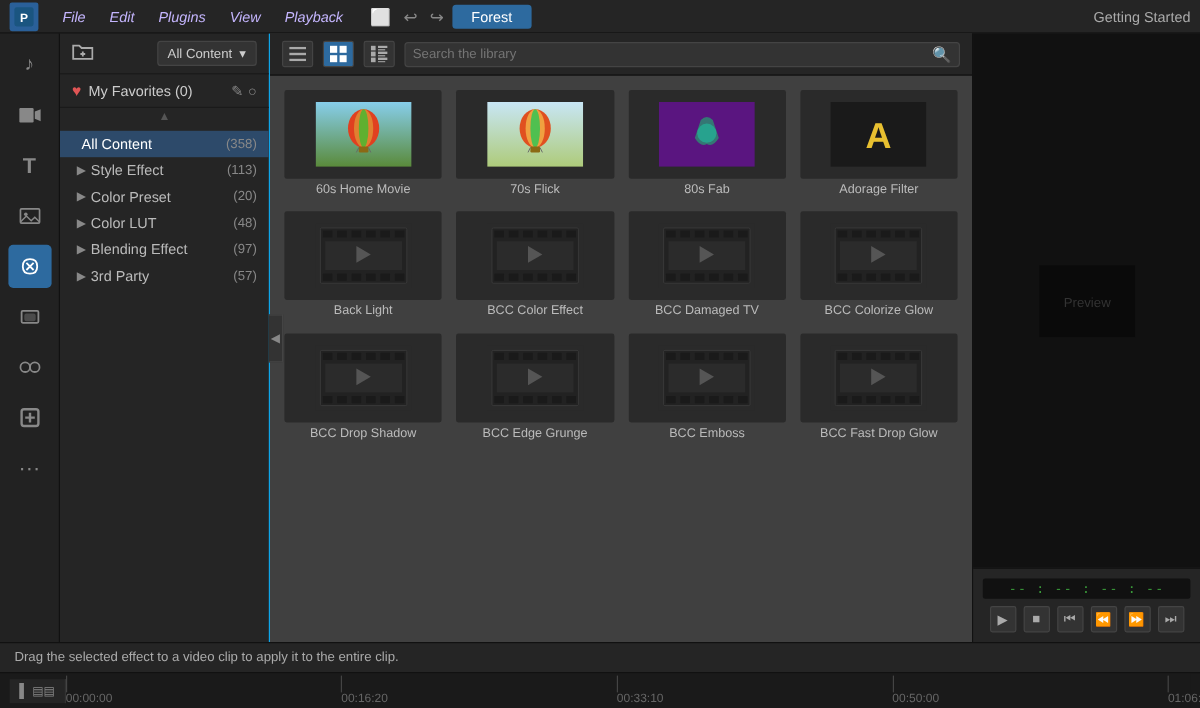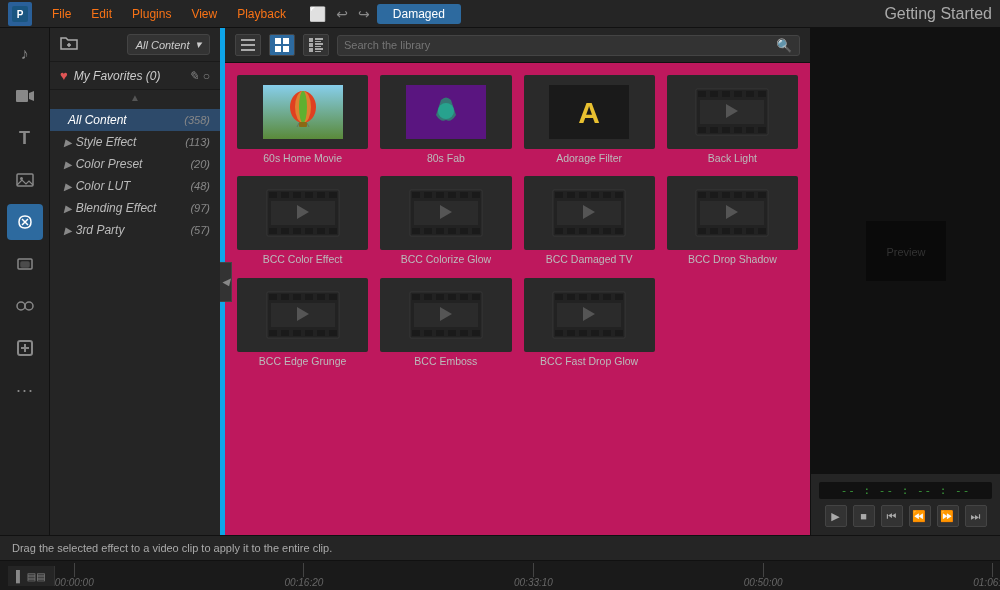--- a/index.html
+++ b/index.html
@@ -32,23 +32,24 @@
       justify-content: center;
       margin-right: 8px;
       font-weight: bold;
       font-size: 11px;
       color: #fff;
       border-radius: 2px;
     }
     #menu-bar .menu-item {
       padding: 2px 8px;
       cursor: pointer;
-      color: #f97316;
+      color: #c4b5fd;
       font-size: 12px;
       border-radius: 2px;
+      font-style: italic;
     }
     #menu-bar .produce-btn {
       margin-left: auto;
       background: #2d6a9f;
       color: #fff;
       padding: 3px 16px;
       border-radius: 3px;
       font-size: 12px;
       cursor: pointer;
     }
@@ -87,24 +88,23 @@
       cursor: pointer;
       color: #888;
       font-size: 16px;
     }
     .tool-icon.active { background: #2d6a9f; color: #fff; }
 
     
     #sidebar {
       width: 175px;
       background: #252525;
-      border-right: 5px solid #0ea5e9;
+      border-right: 1px solid #0ea5e9;
       display: flex;
       flex-direction: column;
-      font-style: italic;
     }
     #sidebar-header {
       display: flex;
       align-items: center;
       justify-content: space-between;
       padding: 6px 10px;
       border-bottom: 1px solid #1a1a1a;
     }
     #sidebar-header .folder-icon { color: #aaa; font-size: 14px; }
     #sidebar-dropdown {
@@ -167,21 +167,21 @@
       color: #888;
       font-size: 10px;
       z-index: 10;
     }
 
     
     #content-area {
       flex: 1;
       display: flex;
       flex-direction: column;
-      background: #be185d;
+      background: #404040;
       overflow: hidden;
     }
     #content-toolbar {
       display: flex;
       align-items: center;
       padding: 6px 10px;
       gap: 8px;
       background: #252525;
       border-bottom: 1px solid #111;
     }
@@ -343,22 +343,20 @@
       height: 100%;
       background: #1a1a1a;
       position: relative;
       display: flex;
       align-items: center;
     }
     .tl-marker {
       position: absolute;
       display: flex;
       flex-direction: column;
-      align-items: center;
-      font-style: italic;
     }
     .tl-marker-line {
       width: 1px;
       height: 14px;
       background: #444;
     }
     .tl-marker-label {
       color: #666;
       font-size: 10px;
       white-space: nowrap;
@@ -389,23 +387,23 @@
   <span class="menu-item">File</span>
   <span class="menu-item">Edit</span>
   <span class="menu-item">Plugins</span>
   <span class="menu-item">View</span>
   <span class="menu-item">Playback</span>
   <div class="nav-arrows">
     <span class="nav-arrow">⬜</span>
     <span class="nav-arrow">↩</span>
     <span class="nav-arrow">↪</span>
   </div>
-  <div class="produce-btn">Damaged</div>
+  <div class="produce-btn">Forest</div>
   <div class="spacer"></div>
-  <span style="color:#aaa;font-size:16px;">Getting Started</span>
+  <span style="color:#aaa;font-size:12px;">Getting Started</span>
 </div>
 
 <div id="main-layout">
 
   <div id="left-toolbar">
     <div class="tool-icon">♪</div>
     <div class="tool-icon">
       <svg width="18" height="14" viewBox="0 0 18 14" fill="currentColor">
         <rect x="0" y="1" width="12" height="12" rx="1"></rect>
         <polygon points="13,4 18,2 18,12 13,10"></polygon>
@@ -558,20 +556,40 @@
       <rect width="80" height="54" fill="url(#sky#87ceeb)"></rect>
       <ellipse cx="40" cy="22" rx="13" ry="16" fill="#e04020"></ellipse>
       <ellipse cx="40" cy="22" rx="8" ry="16" fill="#e08030"></ellipse>
       <ellipse cx="40" cy="22" rx="4" ry="16" fill="#60b030"></ellipse>
       <rect x="36" y="37" width="8" height="5" fill="#8b6914" rx="1"></rect>
       <line x1="36" y1="38" x2="34" y2="42" stroke="#666" stroke-width="0.8"></line>
       <line x1="44" y1="38" x2="46" y2="42" stroke="#666" stroke-width="0.8"></line>
     </svg>
           </div>
       <div class="effect-label">60s Home Movie</div>
+        </div>
+        <div class="effect-item">
+          <div class="effect-thumb">
+            <svg width="80" height="54" viewBox="0 0 80 54">
+      <defs>
+        <linearGradient id="sky#c8e6f5" x1="0" y1="0" x2="0" y2="1">
+          <stop offset="0%" stop-color="#c8e6f5"></stop>
+          <stop offset="100%" stop-color="#aecb7a"></stop>
+        </linearGradient>
+      </defs>
+      <rect width="80" height="54" fill="url(#sky#c8e6f5)"></rect>
+      <ellipse cx="40" cy="22" rx="13" ry="16" fill="#e05020"></ellipse>
+      <ellipse cx="40" cy="22" rx="8" ry="16" fill="#f0a040"></ellipse>
+      <ellipse cx="40" cy="22" rx="4" ry="16" fill="#50c050"></ellipse>
+      <rect x="36" y="37" width="8" height="5" fill="#8b6914" rx="1"></rect>
+      <line x1="36" y1="38" x2="34" y2="42" stroke="#666" stroke-width="0.8"></line>
+      <line x1="44" y1="38" x2="46" y2="42" stroke="#666" stroke-width="0.8"></line>
+    </svg>
+          </div>
+      <div class="effect-label">70s Flick</div>
         </div>
         <div class="effect-item">
           <div class="effect-thumb">
             <svg width="80" height="54" viewBox="0 0 80 54">
         <rect width="80" height="54" fill="#5a1580"></rect>
         <path d="M35 15 Q40 10 45 15 L50 30 Q45 38 40 35 Q35 38 30 30 Z" fill="#2a9070" opacity="0.8"></path>
         <circle cx="40" cy="26" r="8" fill="#20c0a0" opacity="0.6"></circle>
       </svg>
           </div>
       <div class="effect-label">80s Fab</div>
@@ -645,21 +663,21 @@
       <rect x="6" y="42" width="8" height="6" rx="0.5" fill="#1a1a1a"></rect>
       <rect x="18" y="42" width="8" height="6" rx="0.5" fill="#1a1a1a"></rect>
       <rect x="30" y="42" width="8" height="6" rx="0.5" fill="#1a1a1a"></rect>
       <rect x="42" y="42" width="8" height="6" rx="0.5" fill="#1a1a1a"></rect>
       <rect x="54" y="42" width="8" height="6" rx="0.5" fill="#1a1a1a"></rect>
       <rect x="66" y="42" width="8" height="6" rx="0.5" fill="#1a1a1a"></rect>
       <rect x="8" y="15" width="64" height="24" fill="#333" opacity="0.5"></rect>
       <polygon points="34,19 34,33 46,26" fill="#555"></polygon>
     </svg>
           </div>
-      <div class="effect-label">BCC Colorize Glow</div>
+      <div class="effect-label">BCC Damaged TV</div>
         </div>
         <div class="effect-item">
           <div class="effect-thumb">
             <svg width="80" height="54" viewBox="0 0 80 54" fill="none" xmlns="http://www.w3.org/2000/svg">
       <rect width="80" height="54" fill="#2a2a2a"></rect>
       <rect x="4" y="4" width="72" height="46" rx="1" fill="#222" stroke="#444" stroke-width="0.5"></rect>
       <rect x="6" y="6" width="8" height="6" rx="0.5" fill="#1a1a1a"></rect>
       <rect x="18" y="6" width="8" height="6" rx="0.5" fill="#1a1a1a"></rect>
       <rect x="30" y="6" width="8" height="6" rx="0.5" fill="#1a1a1a"></rect>
       <rect x="42" y="6" width="8" height="6" rx="0.5" fill="#1a1a1a"></rect>
@@ -668,21 +686,21 @@
       <rect x="6" y="42" width="8" height="6" rx="0.5" fill="#1a1a1a"></rect>
       <rect x="18" y="42" width="8" height="6" rx="0.5" fill="#1a1a1a"></rect>
       <rect x="30" y="42" width="8" height="6" rx="0.5" fill="#1a1a1a"></rect>
       <rect x="42" y="42" width="8" height="6" rx="0.5" fill="#1a1a1a"></rect>
       <rect x="54" y="42" width="8" height="6" rx="0.5" fill="#1a1a1a"></rect>
       <rect x="66" y="42" width="8" height="6" rx="0.5" fill="#1a1a1a"></rect>
       <rect x="8" y="15" width="64" height="24" fill="#333" opacity="0.5"></rect>
       <polygon points="34,19 34,33 46,26" fill="#555"></polygon>
     </svg>
           </div>
-      <div class="effect-label">BCC Damaged TV</div>
+      <div class="effect-label">BCC Colorize Glow</div>
         </div>
         <div class="effect-item">
           <div class="effect-thumb">
             <svg width="80" height="54" viewBox="0 0 80 54" fill="none" xmlns="http://www.w3.org/2000/svg">
       <rect width="80" height="54" fill="#2a2a2a"></rect>
       <rect x="4" y="4" width="72" height="46" rx="1" fill="#222" stroke="#444" stroke-width="0.5"></rect>
       <rect x="6" y="6" width="8" height="6" rx="0.5" fill="#1a1a1a"></rect>
       <rect x="18" y="6" width="8" height="6" rx="0.5" fill="#1a1a1a"></rect>
       <rect x="30" y="6" width="8" height="6" rx="0.5" fill="#1a1a1a"></rect>
       <rect x="42" y="6" width="8" height="6" rx="0.5" fill="#1a1a1a"></rect>

